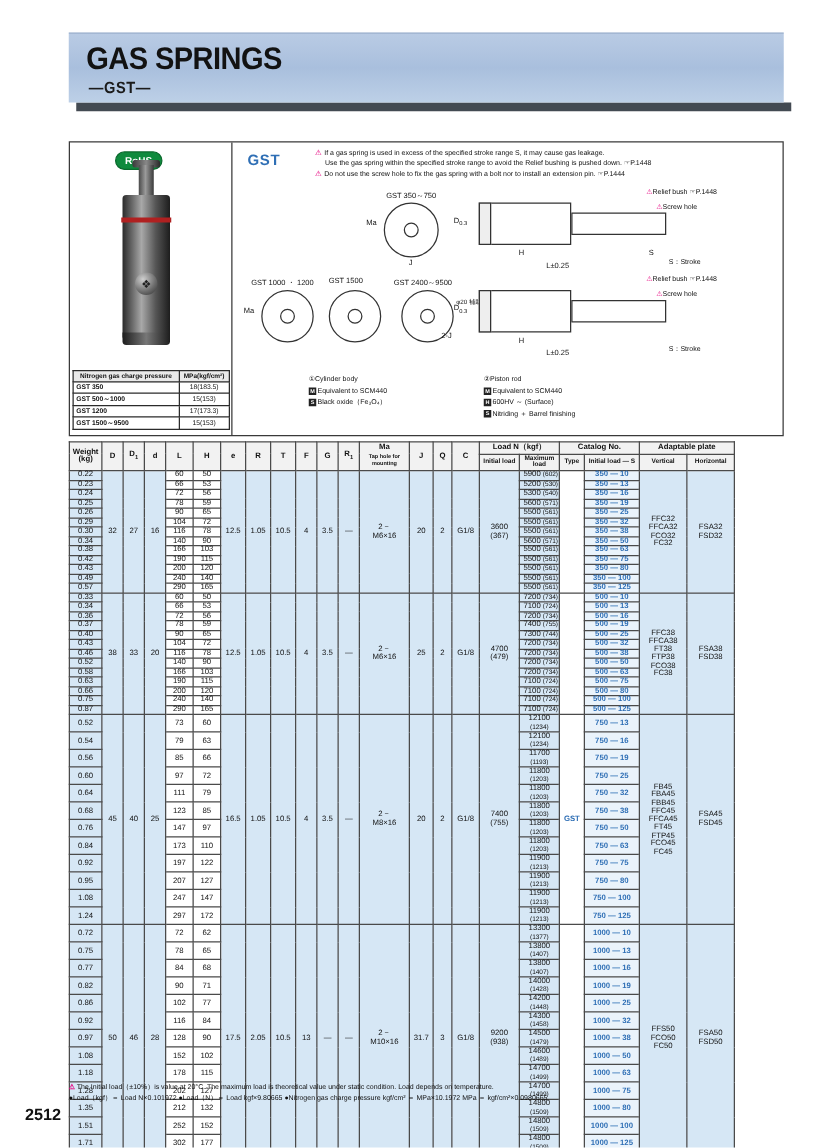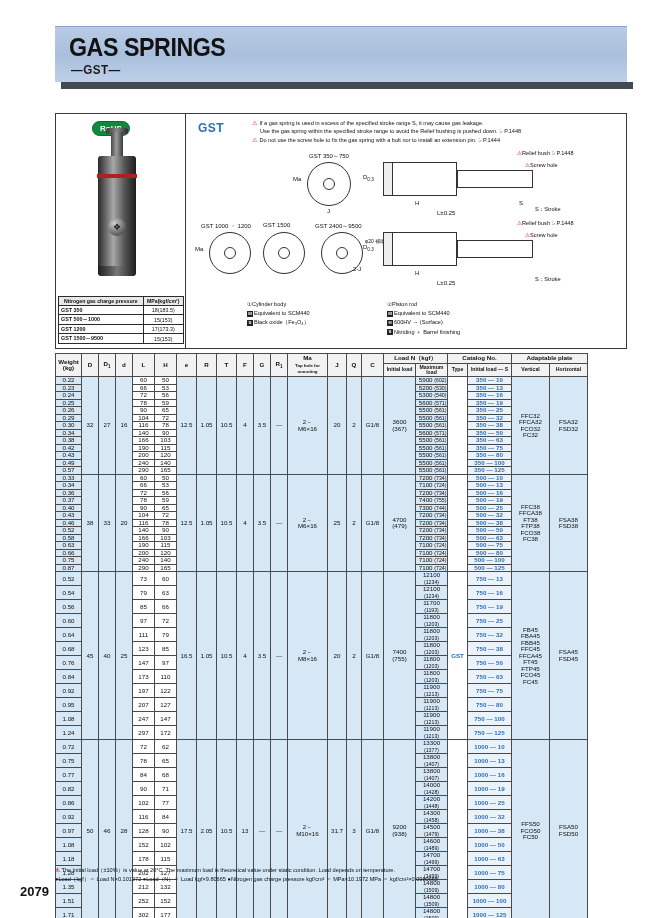--- a/index.html
+++ b/index.html
@@ -764,13 +764,13 @@
   </table>
 
 <div class="footnotes">
   <div>
     <span class="fn-bullet">⚠</span>
     <span>The Initial load（±10%）is value at 20°C. The maximum load is theoretical value under static condition. Load depends on temperature.</span>
   </div>
   <div>●Load（kgf）＝ Load N×0.101972  ●Load（N）＝ Load kgf×9.80665  ●Nitrogen gas charge pressure   kgf/cm² ＝ MPa×10.1972   MPa ＝ kgf/cm²×0.0980665</div>
 </div>
 
-<div class="page-no">2079</div>
+<div class="page-no">2512</div>
 
 </body></html>

